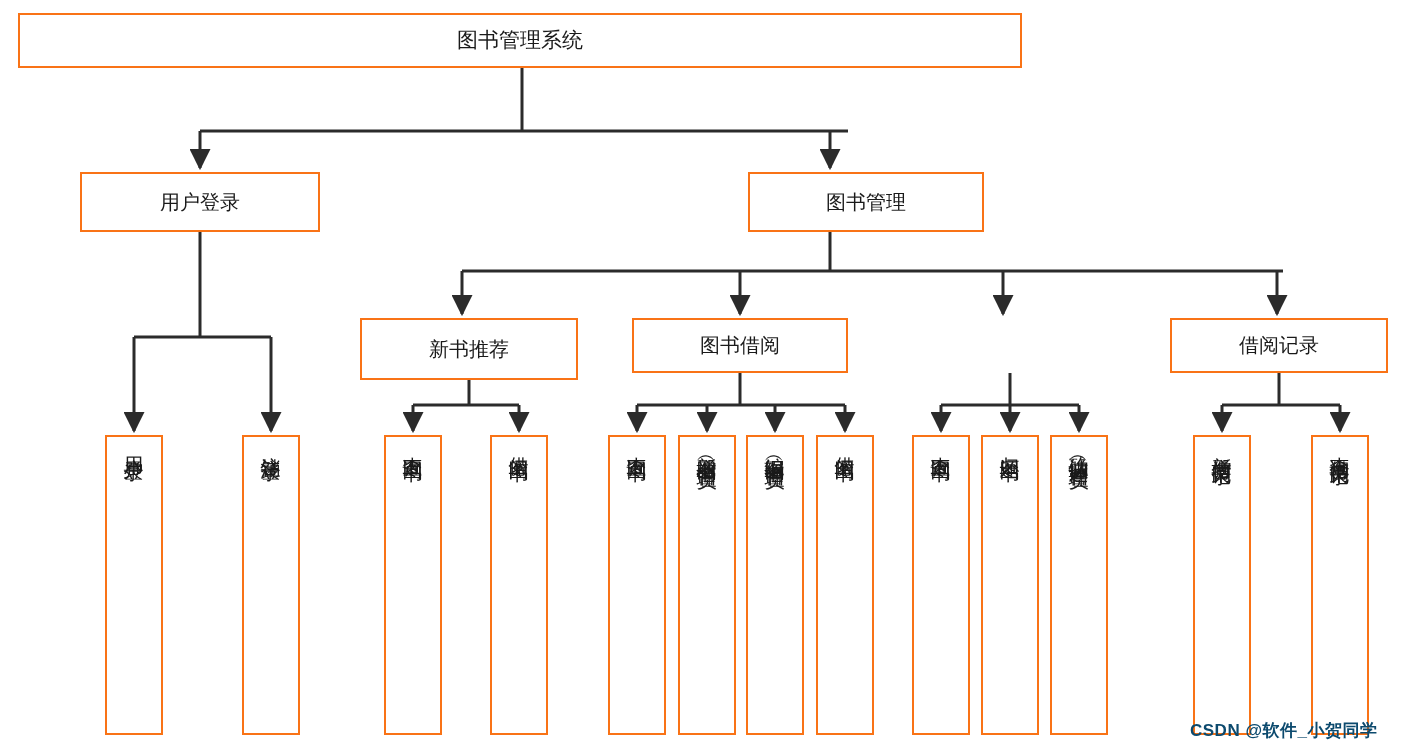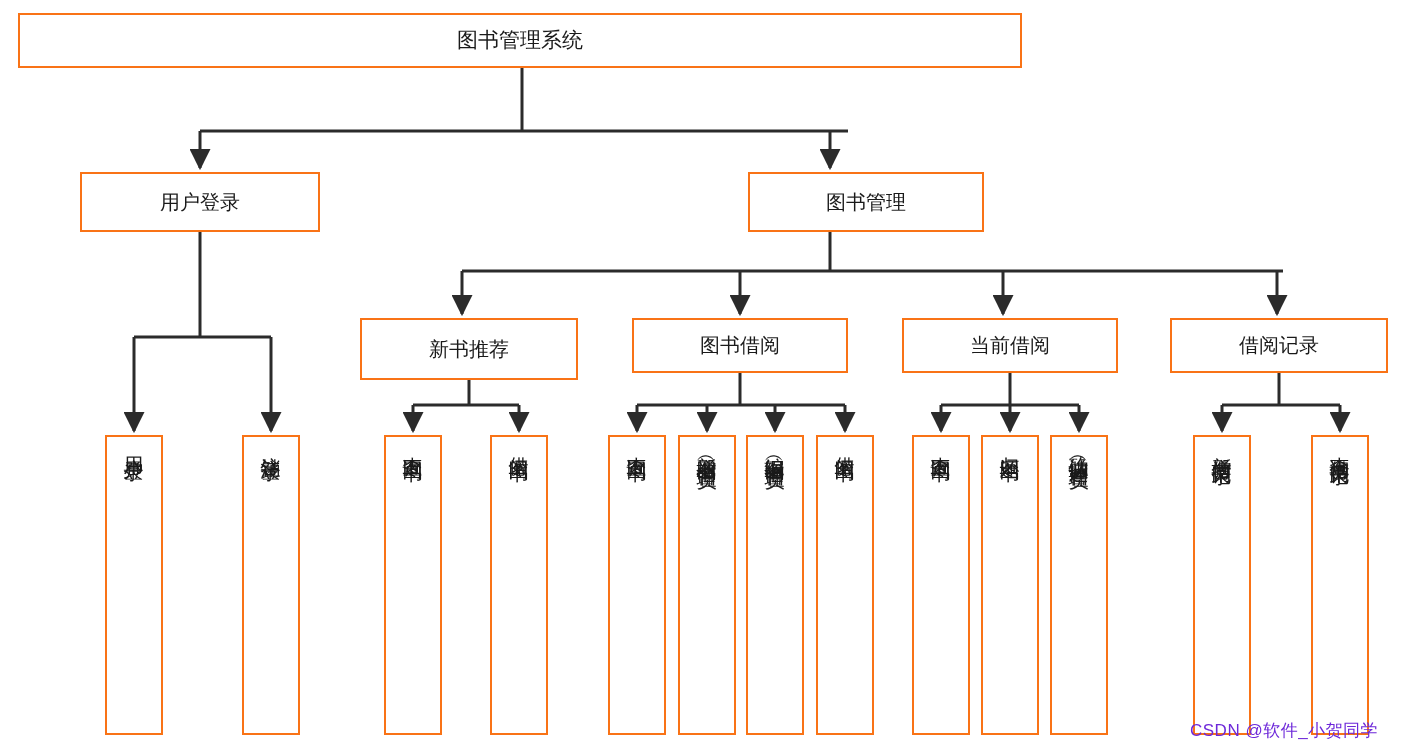--- a/index.html
+++ b/index.html
@@ -63,24 +63,25 @@
     writing-mode: vertical-rl;
     text-orientation: upright;
     letter-spacing: 2px;
     font-size: 20px;
     line-height: 1;
     white-space: nowrap;
   }
   .watermark {
     position: absolute;
     font-size: 17px;
-    color: #6d28d9;
+    color: #0c4a6e;
     white-space: nowrap;
     z-index: 5;
     letter-spacing: 0.5px;
+    font-weight: bold;
   }
 </style>
 </head>
 <body>
 
 <div id="diagram">
 
   <svg id="edges" viewBox="0 0 1405 747" width="1405" height="747" xmlns="http://www.w3.org/2000/svg">
     <defs>
       <marker id="arrow" viewBox="0 0 10 10" refX="9" refY="5" markerWidth="7" markerHeight="7" orient="auto-start-reverse">
@@ -142,23 +143,20 @@
   <div class="node l2" style="left:712px; top:172px; width:236px; height:60px;margin-left:36px;">
     <span class="label">图书管理</span>
   </div>
 
   <div class="node l3" style="left:360px; top:318px; width:218px; height:62px;">
     <span class="label">新书推荐</span>
   </div>
   <div class="node l3" style="left:632px; top:318px; width:216px; height:55px;">
     <span class="label">图书借阅</span>
   </div>
-  <div class="node l3" style="left:902px; top:318px; width:216px; height:55px;">
-    <span class="label">当前借阅</span>
-  </div>
   <div class="node l3" style="left:1170px; top:318px; width:218px; height:55px;text-align:center;">
     <span class="label">借阅记录</span>
   </div>
 
   <div class="node leaf" style="left:105px; top:435px; width:58px; height:300px;">
     <span class="label">用户登录</span>
   </div>
   <div class="node leaf" style="left:242px; top:435px; width:58px; height:300px;">
     <span class="label">注销登录</span>
   </div>

